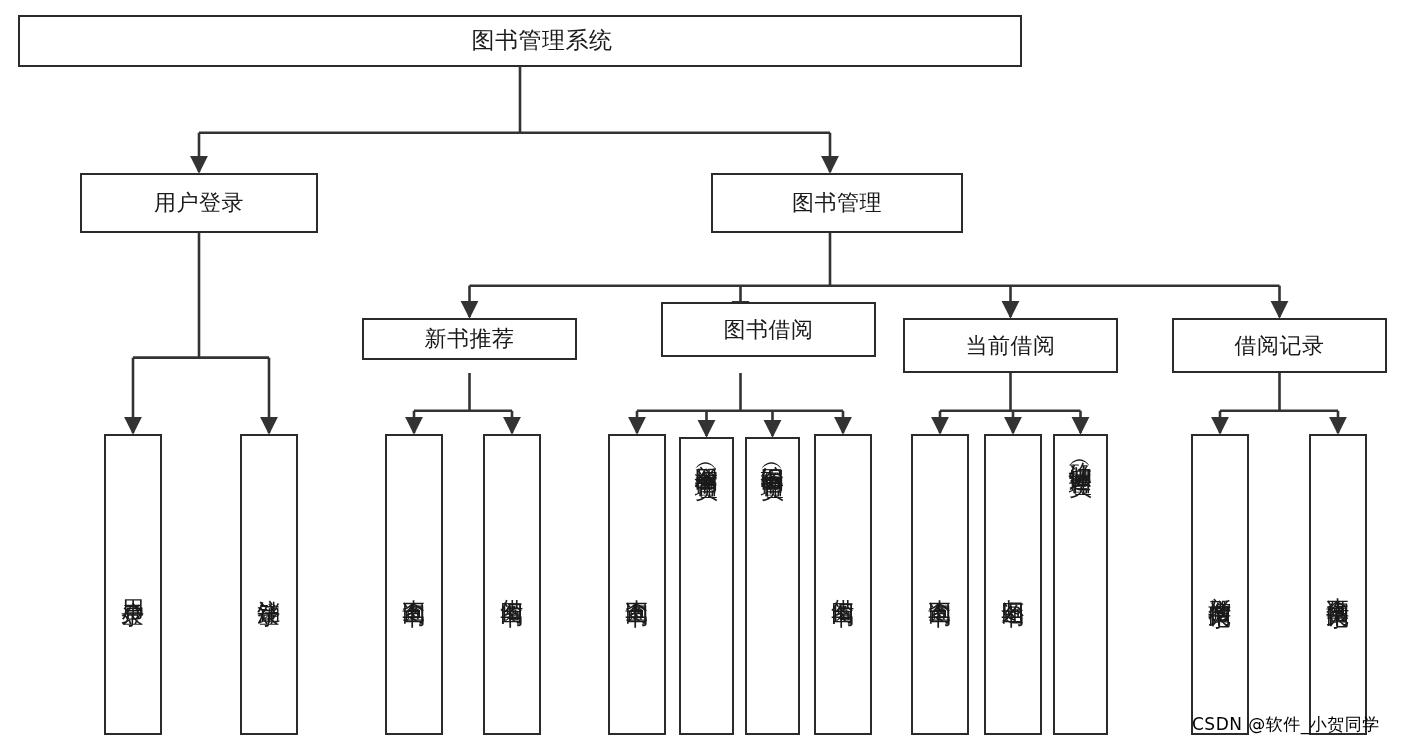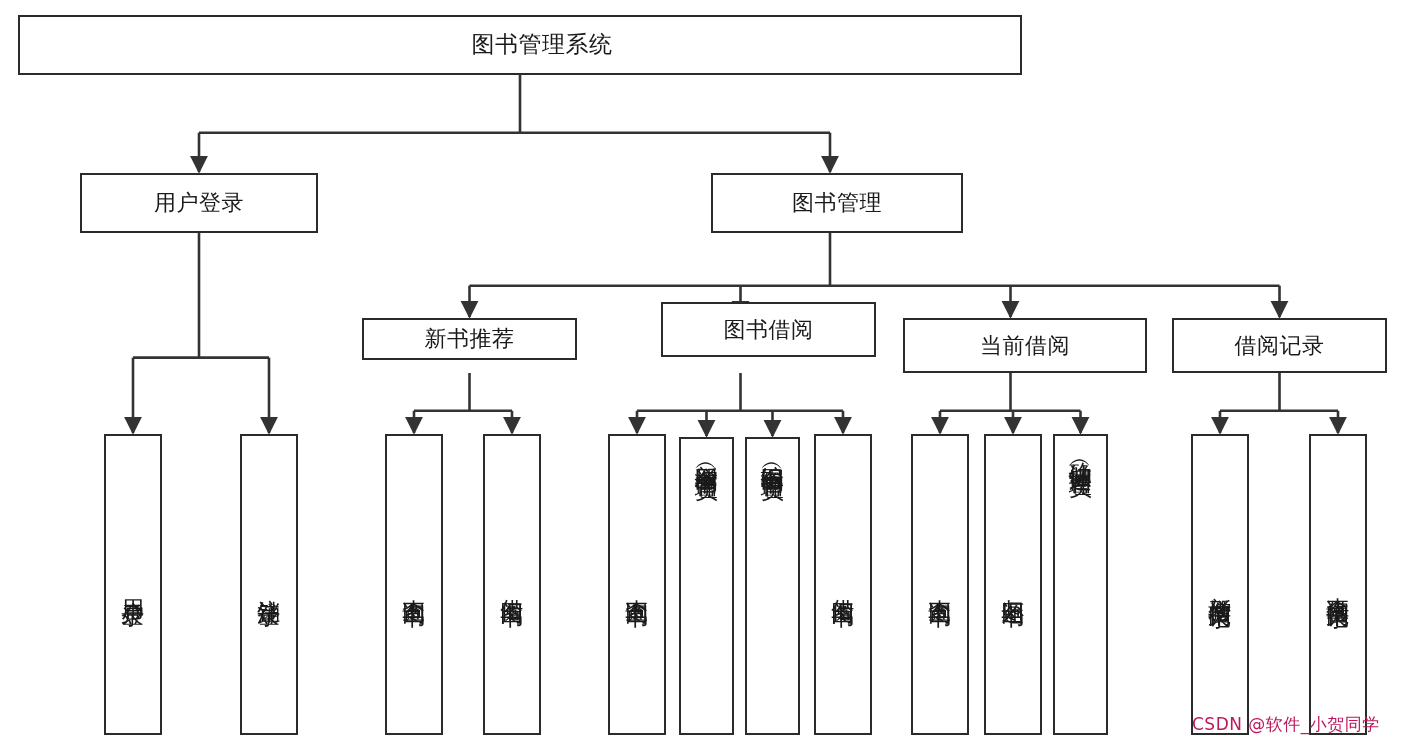--- a/index.html
+++ b/index.html
@@ -66,21 +66,21 @@
     white-space: normal;
     max-height: 100%;
   }
   .node.v.mid {
     align-items: center;
     padding-top: 0;
   }
   .watermark {
     position: absolute;
     font-size: 17px;
-    color: #be185d;
+    color: #000000;
     white-space: nowrap;
     z-index: 5;
     letter-spacing: 0.5px;
   }
 </style>
 </head>
 <body>
 
 <div id="canvas">
   <svg id="edges" viewBox="0 0 1405 747" width="1405" height="747" xmlns="http://www.w3.org/2000/svg">
@@ -120,36 +120,36 @@
         <path d="M 1013 410.82 L 1013 433" marker-end="url(#arrow)"></path>
         <path d="M 1080.5 410.82 L 1080.5 433" marker-end="url(#arrow)"></path>
         <path d="M 1279.5 373 L 1279.5 410.82"></path>
         <path d="M 1220 410.82 L 1338 410.82"></path>
         <path d="M 1220 410.82 L 1220 433" marker-end="url(#arrow)"></path>
         <path d="M 1338 410.82 L 1338 433" marker-end="url(#arrow)"></path>
       </g>
   </svg>
 
   <div id="node-layer">
-      <div class="node h root" style="left: 18px; top: 15px; width: 1004px; height: 60px; padding-left: 44px;">
+      <div class="node h root" style="left: 18px; top: 15px; width: 1004px; height: 52px; padding-left: 44px;">
         <span class="lbl">图书管理系统</span>
       </div>
       <div class="node h" style="left: 80px; top: 173px; width: 238px; height: 60px;">
         <span class="lbl">用户登录</span>
       </div>
       <div class="node h" style="left: 711px; top: 173px; width: 252px; height: 60px;">
         <span class="lbl">图书管理</span>
       </div>
       <div class="node h" style="left: 362px; top: 318px; width: 215px; height: 42px;">
         <span class="lbl">新书推荐</span>
       </div>
       <div class="node h" style="left: 633px; top: 302px; width: 215px; height: 55px; margin-left: 28px;">
         <span class="lbl">图书借阅</span>
       </div>
-      <div class="node h" style="left: 903px; top: 318px; width: 244px; height: 55px;">
+      <div class="node h" style="left: 903px; top: 318px; width: 215px; height: 55px;">
         <span class="lbl">当前借阅</span>
       </div>
       <div class="node h" style="left: 1172px; top: 318px; width: 215px; height: 55px;">
         <span class="lbl">借阅记录</span>
       </div>
       <div class="node v mid" style="left: 104px; top: 434px; width: 58px; height: 301px;">
         <span class="lbl">用户登录</span>
       </div>
       <div class="node v mid" style="left: 240px; top: 434px; width: 58px; height: 301px;">
         <span class="lbl">注销登录</span>

